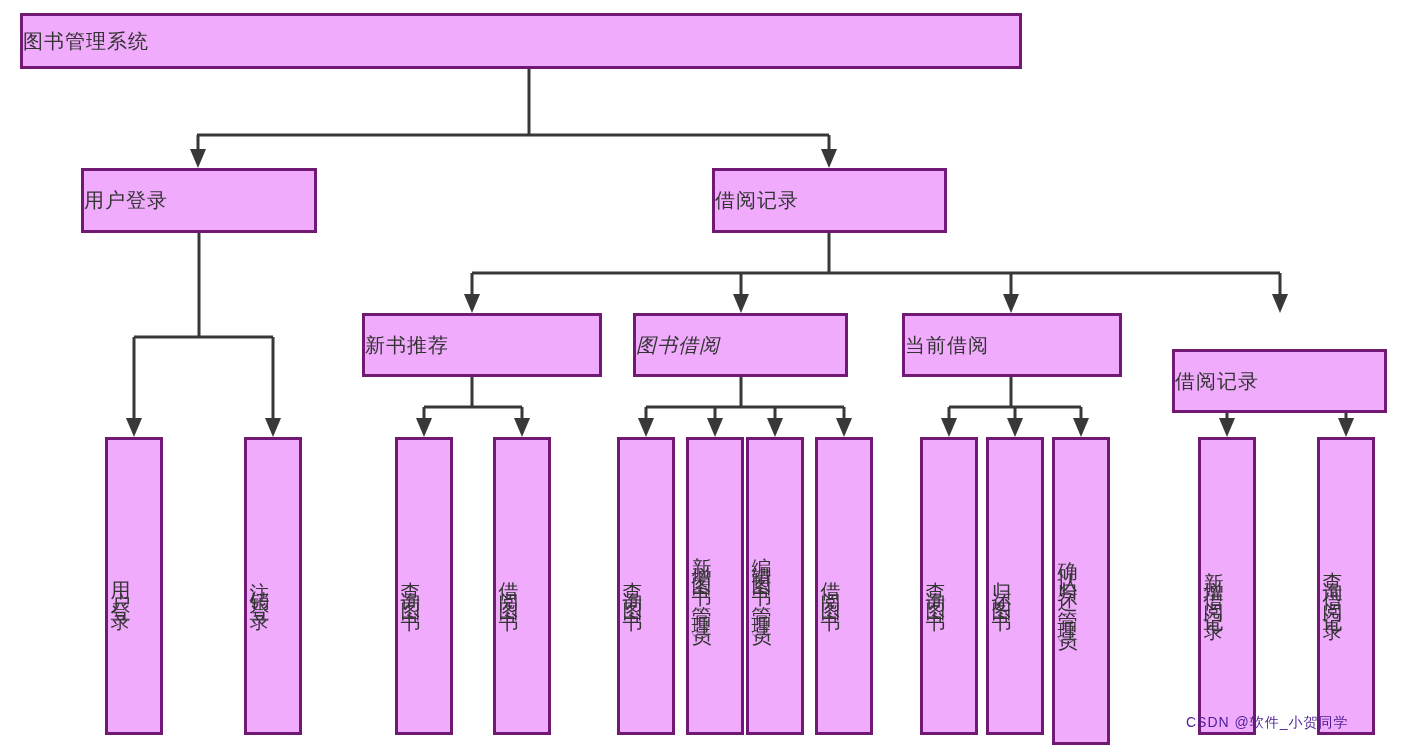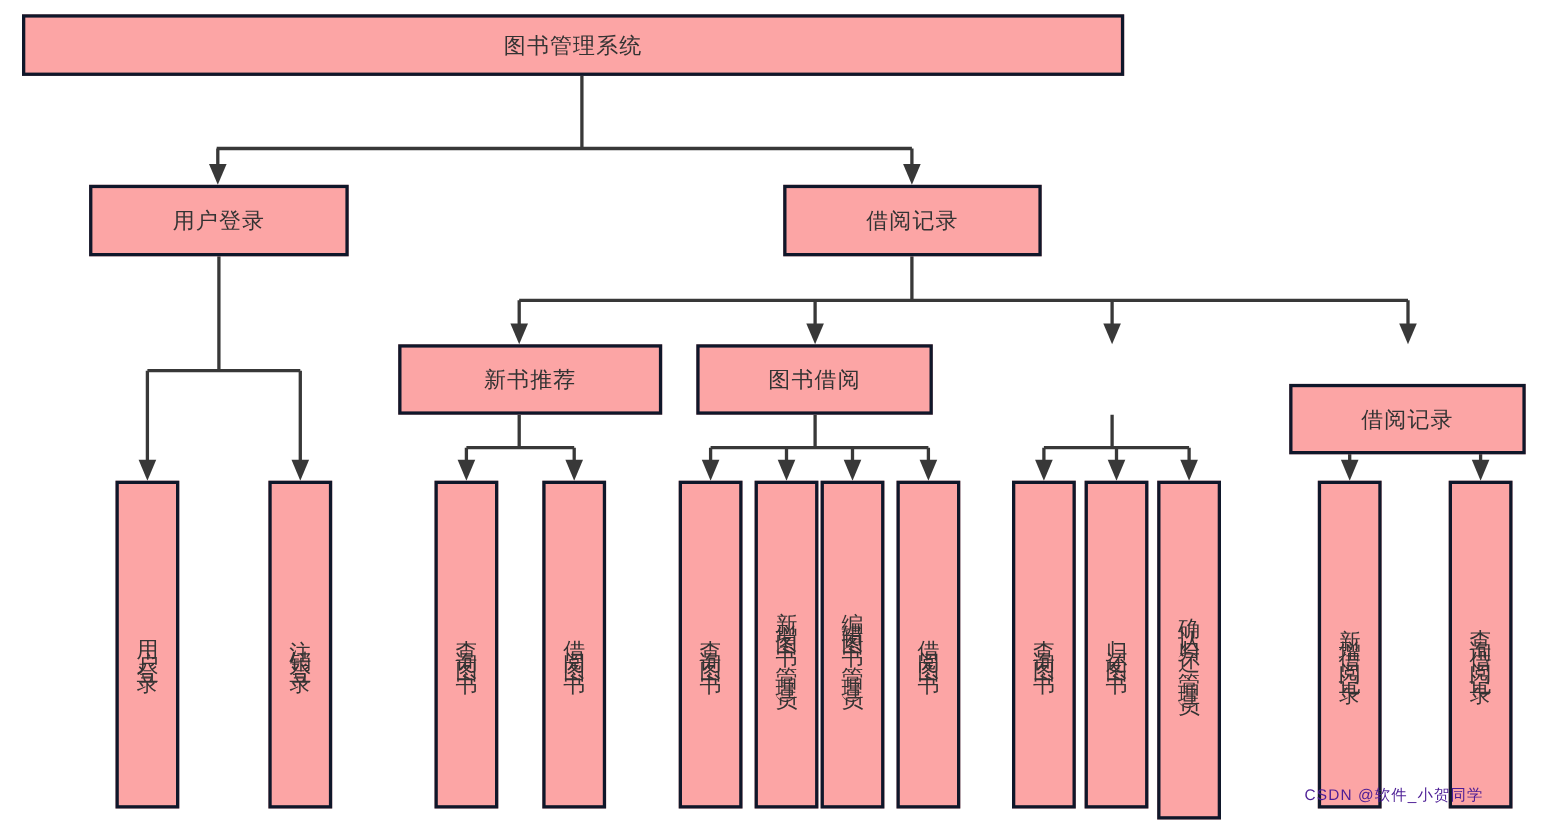--- a/index.html
+++ b/index.html
@@ -4,37 +4,37 @@
 <style>
   html,body{margin:0;padding:0;background:#ffffff;}
   .canvas{
     position:relative;width:1405px;height:747px;background:#ffffff;
     font-family:"Liberation Sans",sans-serif;color:#333333;overflow:hidden;
   }
   .edges{position:absolute;left:0;top:0;width:1405px;height:747px;z-index:1;}
   .edges path{stroke:#383838;stroke-width:3;fill:none;}
   .edges polygon{fill:#383838;stroke:none;}
   .node{
-    position:absolute;box-sizing:border-box;background:#fca5a5;
-    border:3px solid #0f172a;display:flex;align-items:center;justify-content:center;
+    position:absolute;box-sizing:border-box;background:#f0abfc;
+    border:3px solid #701a75;display:flex;align-items:center;
     z-index:2;
   }
   .node .lbl{
     font-size:20px;letter-spacing:1px;color:#333333;white-space:nowrap;
   }
   .leaf .lbl{
     writing-mode:vertical-rl;text-orientation:mixed;letter-spacing:10px;
   }
   
   .root {left:20px;  top:13px;  width:1002px; height:56px;}
   .g-ul {left:81px;  top:168px; width:236px;  height:65px;}
   .g-bm {left:712px; top:168px; width:235px;  height:65px;}
   .l3   {top:313px;  height:64px;}
   .l3-nb{left:362px; width:240px;}
-  .l3-bb{left:633px; width:215px;}
+  .l3-bb{left:633px; width:215px;font-style:italic;}
   .l3-cb{left:902px; width:220px;}
   .l3-br{left:1172px;width:215px;margin-top:36px;}
   .leaf {top:437px;  width:58px; height:298px;}
   .lf-1 {left:105px;} .lf-2 {left:244px;}
   .lf-3 {left:395px;} .lf-4 {left:493px;}
   .lf-5 {left:617px;} .lf-6 {left:686px;} .lf-7 {left:746px;} .lf-8 {left:815px;}
   .lf-9 {left:920px;} .lf-10{left:986px;} .lf-11{left:1052px;height:308px;}
   .lf-12{left:1198px;} .lf-13{left:1317px;}
   .watermark{
     position:absolute;left:1186px;top:714px;z-index:3;
@@ -99,20 +99,23 @@
   <div class="node g-bm">
     <span class="lbl">借阅记录</span>
   </div>
 
   <div class="node l3 l3-nb">
     <span class="lbl">新书推荐</span>
   </div>
   <div class="node l3 l3-bb">
     <span class="lbl">图书借阅</span>
   </div>
+  <div class="node l3 l3-cb">
+    <span class="lbl">当前借阅</span>
+  </div>
   <div class="node l3 l3-br">
     <span class="lbl">借阅记录</span>
   </div>
 
   <div class="node leaf lf-1">
     <span class="lbl">用户登录</span>
   </div>
   <div class="node leaf lf-2">
     <span class="lbl">注销登录</span>
   </div>

